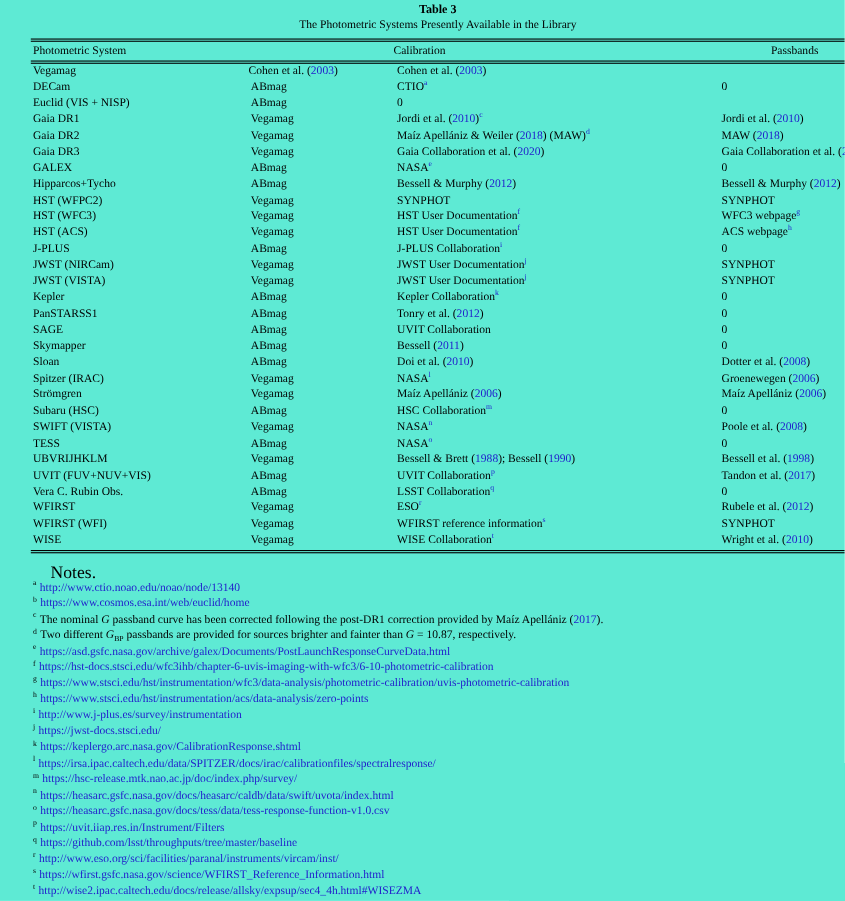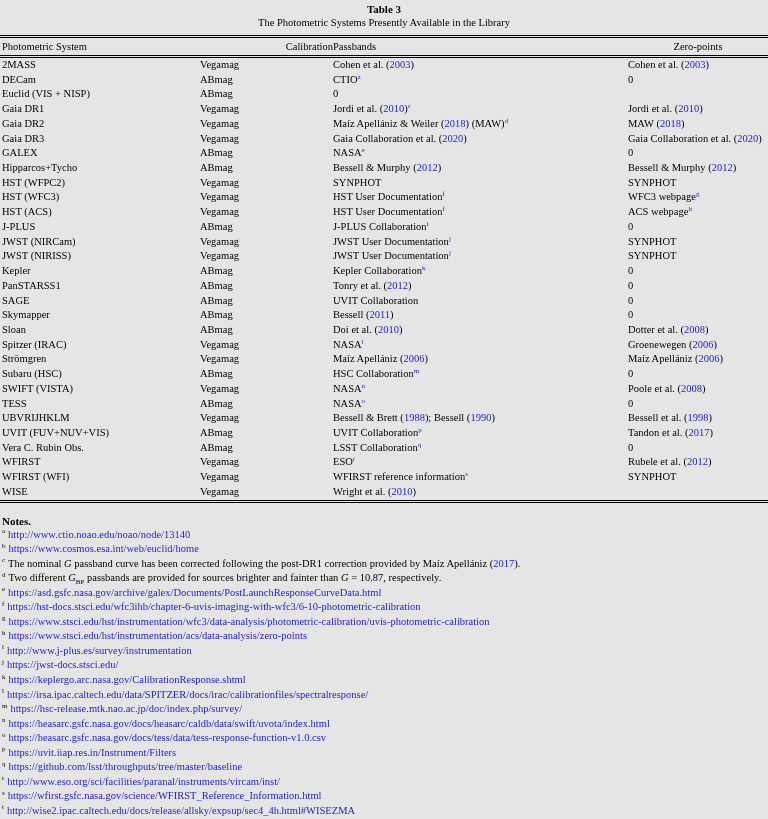--- a/index.html
+++ b/index.html
@@ -1,44 +1,44 @@
 <!DOCTYPE html>
 <html style="--link: #2222cc; --ink: #000000;"><head>
 <meta charset="utf-8">
 <style>
   :root { --link: #2222cc; --ink: #000000; }
   * { margin:0; padding:0; box-sizing:border-box; }
   body { background:#ffffff; }
   .page {
-    position:relative; width:768px; height:819px; background:#e5e5e5;
-    color:var(--ink); font-family:"Liberation Serif", serif; overflow:hidden;
+    position:relative; width:768px; height:819px; background:#5eead4;
+    color:var(--ink); font-family:"Liberation Serif", serif; overflow:hidden;padding-left:28px;
   }
   .caption { text-align:center; padding-top:3px; }
   .cap-label { font-size:11px; font-weight:bold; line-height:13px; }
   .cap-title { font-size:10.5px; line-height:13px; }
   .rule-double { height:3px; border-top:1px solid #000; border-bottom:1px solid #000; margin-top:0; }
   .rule-gap { margin-top:6px; }
-  .grid-row { display:grid; grid-template-columns:198px 135px 295px 140px; white-space:nowrap; }
+  .grid-row { display:grid; grid-template-columns:198px 135px 295px 140px; white-space:nowrap;gap:44px; }
   .header-row { height:17px; line-height:17px; font-size:10.5px; }
   .hcell { overflow:visible; }
   .hcell.c0 { text-align:left; padding-left:2px; }
   .hcell.c1 { text-align:right; padding-left:9px; }
-  .hcell.c2 { text-align:left; }
+  .hcell.c2 { text-align:right; }
   .hcell.c3 { text-align:center; }
   .tbody { }
   .trow { display:grid; grid-template-columns:198px 135px 295px 140px; height:14.73px; line-height:14.73px; font-size:10.5px; white-space:nowrap; }
   .tcell { overflow:visible; }
   .tcell.c0 { padding-left:2px; }
   .tcell.c1 { padding-left:2px; }
   .seg-link { color:var(--link); }
   .seg-sup { color:var(--link); font-size:7px; vertical-align:super; line-height:0; }
   .seg-i { font-style:italic; }
   .seg-sub { font-size:7px; vertical-align:sub; line-height:0;text-align:right; }
   .notes { margin-top:11px; padding-left:2px; }
-  .notes-heading { font-size:11px; font-weight:bold; line-height:14px; }
+  .notes-heading { font-size:16px; font-weight:normal; line-height:14px;margin-left:16px; }
   .note-line { font-size:10.5px; line-height:14.55px; height:14.55px; white-space:nowrap; overflow:visible; }
   .note-marker { font-size:7px; vertical-align:super; line-height:0; margin-right:3px; }
 </style>
 </head>
 <body>
 
 <div class="page">
   <div class="caption">
     <div class="cap-label">Table 3</div>
     <div class="cap-title">The Photometric Systems Presently Available in the Library</div>
@@ -46,21 +46,20 @@
   <div class="rule-double rule-gap"></div>
   <div class="grid-row header-row">
       <div class="hcell c0">Photometric System</div>
       <div class="hcell c1">Calibration</div>
       <div class="hcell c2">Passbands</div>
       <div class="hcell c3">Zero-points</div>
     </div>
   <div class="rule-double"></div>
   <div class="tbody">
       <div class="trow">
-        <div class="tcell c0"><span class="seg-plain">2MASS</span></div>
         <div class="tcell c1"><span class="seg-plain">Vegamag</span></div>
         <div class="tcell c2"><span class="seg-plain">Cohen et al. (</span><span class="seg-link">2003</span><span class="seg-plain">)</span></div>
         <div class="tcell c3"><span class="seg-plain">Cohen et al. (</span><span class="seg-link">2003</span><span class="seg-plain">)</span></div>
       </div>
       <div class="trow">
         <div class="tcell c0"><span class="seg-plain">DECam</span></div>
         <div class="tcell c1"><span class="seg-plain">ABmag</span></div>
         <div class="tcell c2"><span class="seg-plain">CTIO</span><span class="seg-sup">a</span></div>
         <div class="tcell c3"><span class="seg-plain">0</span></div>
       </div>
@@ -123,21 +122,21 @@
         <div class="tcell c2"><span class="seg-plain">J-PLUS Collaboration</span><span class="seg-sup">i</span></div>
         <div class="tcell c3"><span class="seg-plain">0</span></div>
       </div>
       <div class="trow">
         <div class="tcell c0"><span class="seg-plain">JWST (NIRCam)</span></div>
         <div class="tcell c1"><span class="seg-plain">Vegamag</span></div>
         <div class="tcell c2"><span class="seg-plain">JWST User Documentation</span><span class="seg-sup">j</span></div>
         <div class="tcell c3"><span class="seg-plain">SYNPHOT</span></div>
       </div>
       <div class="trow">
-        <div class="tcell c0"><span class="seg-plain">JWST (NIRISS)</span></div>
+        <div class="tcell c0"><span class="seg-plain">JWST (VISTA)</span></div>
         <div class="tcell c1"><span class="seg-plain">Vegamag</span></div>
         <div class="tcell c2"><span class="seg-plain">JWST User Documentation</span><span class="seg-sup">j</span></div>
         <div class="tcell c3"><span class="seg-plain">SYNPHOT</span></div>
       </div>
       <div class="trow">
         <div class="tcell c0"><span class="seg-plain">Kepler</span></div>
         <div class="tcell c1"><span class="seg-plain">ABmag</span></div>
         <div class="tcell c2"><span class="seg-plain">Kepler Collaboration</span><span class="seg-sup">k</span></div>
         <div class="tcell c3"><span class="seg-plain">0</span></div>
       </div>
@@ -221,20 +220,21 @@
       </div>
       <div class="trow">
         <div class="tcell c0"><span class="seg-plain">WFIRST (WFI)</span></div>
         <div class="tcell c1"><span class="seg-plain">Vegamag</span></div>
         <div class="tcell c2"><span class="seg-plain">WFIRST reference information</span><span class="seg-sup">s</span></div>
         <div class="tcell c3"><span class="seg-plain">SYNPHOT</span></div>
       </div>
       <div class="trow">
         <div class="tcell c0"><span class="seg-plain">WISE</span></div>
         <div class="tcell c1"><span class="seg-plain">Vegamag</span></div>
+        <div class="tcell c2"><span class="seg-plain">WISE Collaboration</span><span class="seg-sup">t</span></div>
         <div class="tcell c3"><span class="seg-plain">Wright et al. (</span><span class="seg-link">2010</span><span class="seg-plain">)</span></div>
       </div>
     </div>
   <div class="rule-double"></div>
   <div class="notes">
     <div class="notes-heading">Notes.</div>
     <div>
         <div class="note-line"><span class="note-marker">a</span><span class="seg-link">http://www.ctio.noao.edu/noao/node/13140</span></div>
         <div class="note-line"><span class="note-marker">b</span><span class="seg-link">https://www.cosmos.esa.int/web/euclid/home</span></div>
         <div class="note-line"><span class="note-marker">c</span><span class="seg-plain">The nominal </span><span class="seg-i">G</span><span class="seg-plain"> passband curve has been corrected following the post-DR1 correction provided by Maíz Apellániz (</span><span class="seg-link">2017</span><span class="seg-plain">).</span></div>

